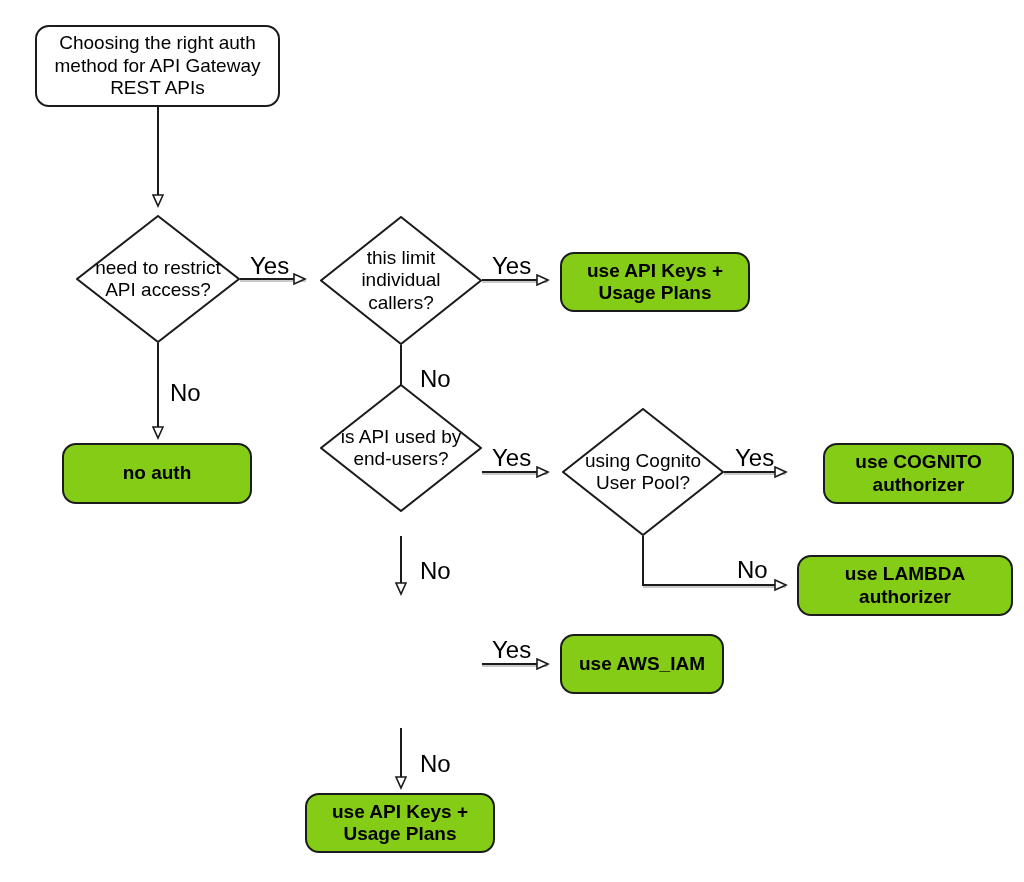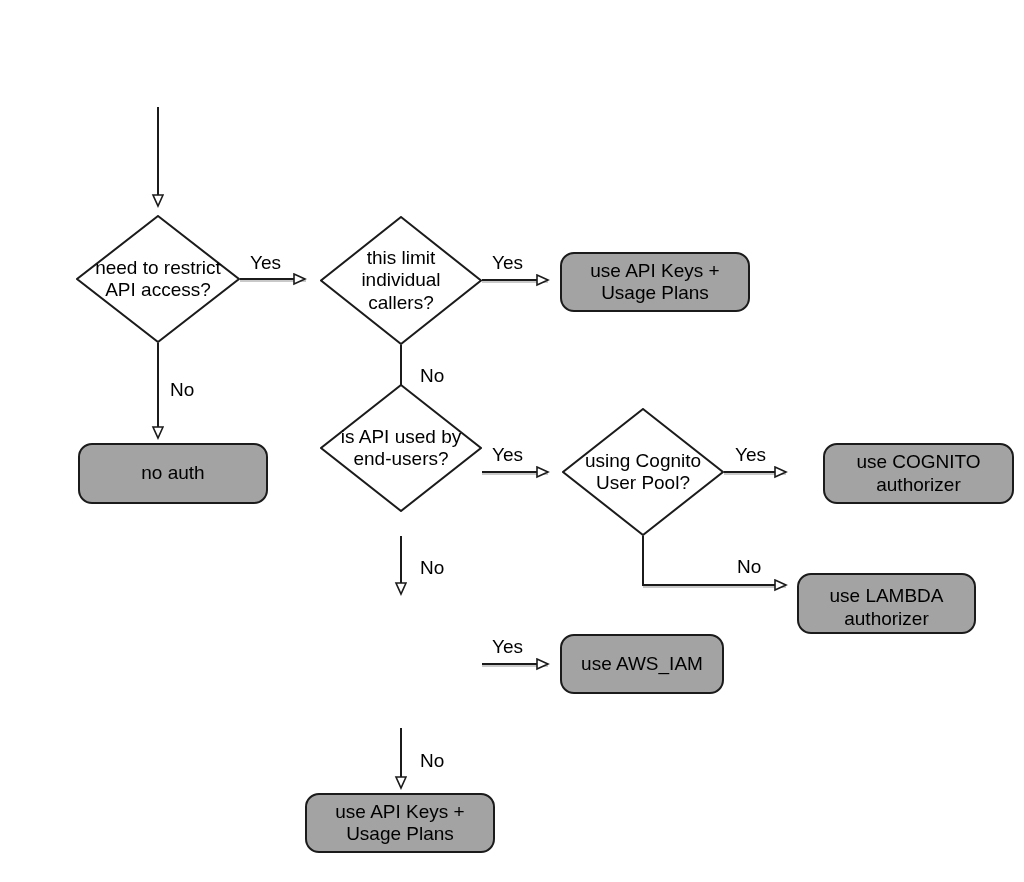--- a/index.html
+++ b/index.html
@@ -42,22 +42,22 @@
     border-radius: 14px;
     font-size: 19px;
     color: #000000;
     padding: 2px 8px;
   }
   .rbox.white {
     background: #ffffff;
     font-weight: 400;
   }
   .rbox.green {
-    background: #a3a3a3;
-    font-weight: normal;
+    background: #84cc16;
+    font-weight: bold;
   }
   .diamond {
     background: transparent;
   }
   .diamond .dshape {
     position: absolute;
     left: 0;
     top: 0;
     width: 100%;
     height: 100%;
@@ -65,21 +65,21 @@
   .diamond .dlabel {
     position: relative;
     z-index: 2;
     font-size: 19px;
     color: #000000;
     white-space: nowrap;
     line-height: 1.18;
   }
   .edge-label {
     position: absolute;
-    font-size: 19px;
+    font-size: 24px;
     color: #000000;
     background: transparent;
     white-space: nowrap;
     z-index: 3;
   }
 </style>
 </head>
 <body>
 
 <div id="canvas">
@@ -129,20 +129,27 @@
       <path d="M643,536 L643,585 L786,585" marker-end="url(#arrowOpen)"></path>
 
        use AWS_IAM --&gt;
       <line x1="482" y1="664" x2="548" y2="664" marker-end="url(#arrowOpen)"></line>
 
        use API Keys + Usage Plans (bottom) --&gt;
       <line x1="401" y1="728" x2="401" y2="788" marker-end="url(#arrowOpen)"></line>
     </g>
   </svg>
 
+  <div class="node rbox white" style="left:35px; top:25px; width:245px; height:82px;">
+    <div>
+      <span>Choosing the right auth</span><br>
+      <span>method for API Gateway</span><br>
+      <span>REST APIs</span>
+    </div>
+  </div>
 
   <div class="node diamond" style="left:76px; top:215px; width:164px; height:128px;">
     <svg class="dshape" viewBox="0 0 164 128" preserveAspectRatio="none">
       <polygon points="82,1 163,64 82,127 1,64" fill="#ffffff" stroke="#1b1b1b" stroke-width="2" vector-effect="non-scaling-stroke"></polygon>
     </svg>
     <div class="dlabel">
       <span>need to restrict</span><br>
       <span>API access?</span>
     </div>
   </div>
@@ -158,21 +165,21 @@
     </div>
   </div>
 
   <div class="node rbox green" style="left:560px; top:252px; width:190px; height:60px;">
     <div>
       <span>use API Keys +</span><br>
       <span>Usage Plans</span>
     </div>
   </div>
 
-  <div class="node rbox green" style="left:62px; top:443px; width:190px; height:61px;margin-left:16px;">
+  <div class="node rbox green" style="left:62px; top:443px; width:190px; height:61px;">
     <div>
       <span>no auth</span>
     </div>
   </div>
 
   <div class="node diamond" style="left:320px; top:384px; width:162px; height:128px;">
     <svg class="dshape" viewBox="0 0 162 128" preserveAspectRatio="none">
       <polygon points="81,1 161,64 81,127 1,64" fill="#ffffff" stroke="#1b1b1b" stroke-width="2" vector-effect="non-scaling-stroke"></polygon>
     </svg>
     <div class="dlabel">
@@ -191,21 +198,21 @@
     </div>
   </div>
 
   <div class="node rbox green" style="left:823px; top:443px; width:191px; height:61px;">
     <div>
       <span>use COGNITO</span><br>
       <span>authorizer</span>
     </div>
   </div>
 
-  <div class="node rbox green" style="left:797px; top:573px; width:179px; height:61px;align-items:flex-end;">
+  <div class="node rbox green" style="left:797px; top:555px; width:216px; height:61px;">
     <div>
       <span>use LAMBDA</span><br>
       <span>authorizer</span>
     </div>
   </div>
 
 
   <div class="node rbox green" style="left:560px; top:634px; width:164px; height:60px;text-align:center;">
     <div>
       <span>use AWS_IAM</span>

